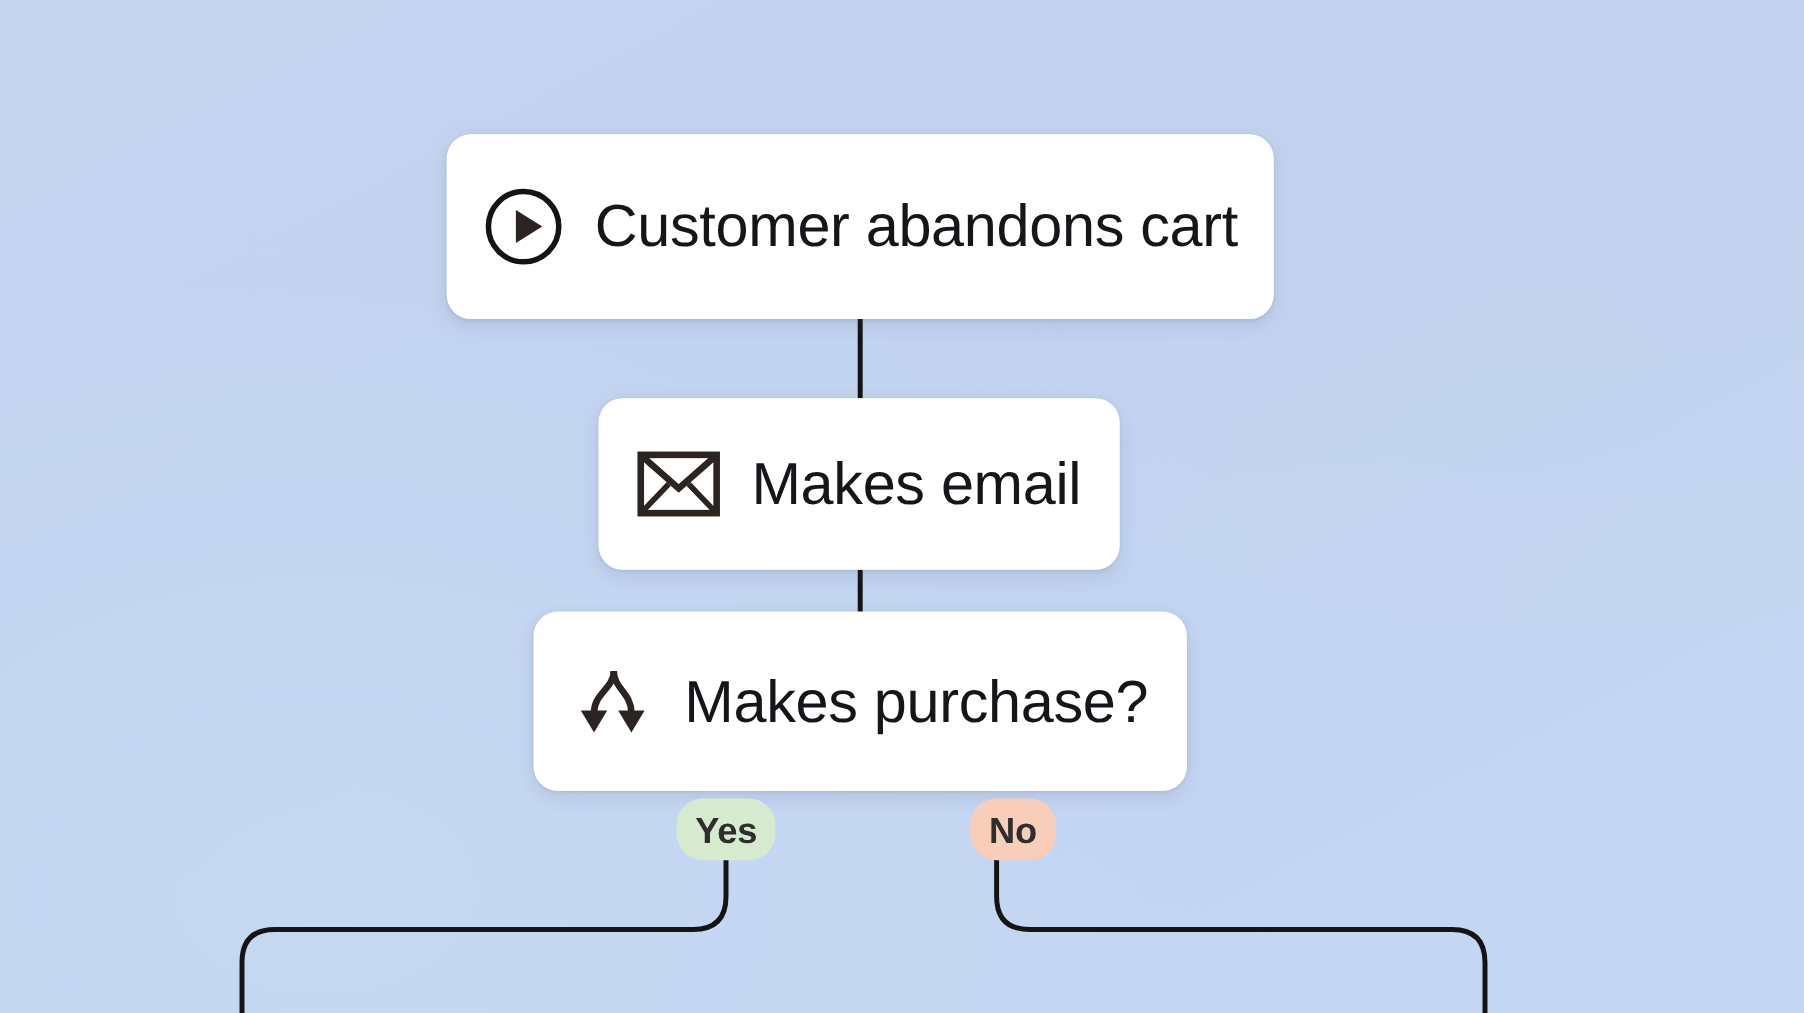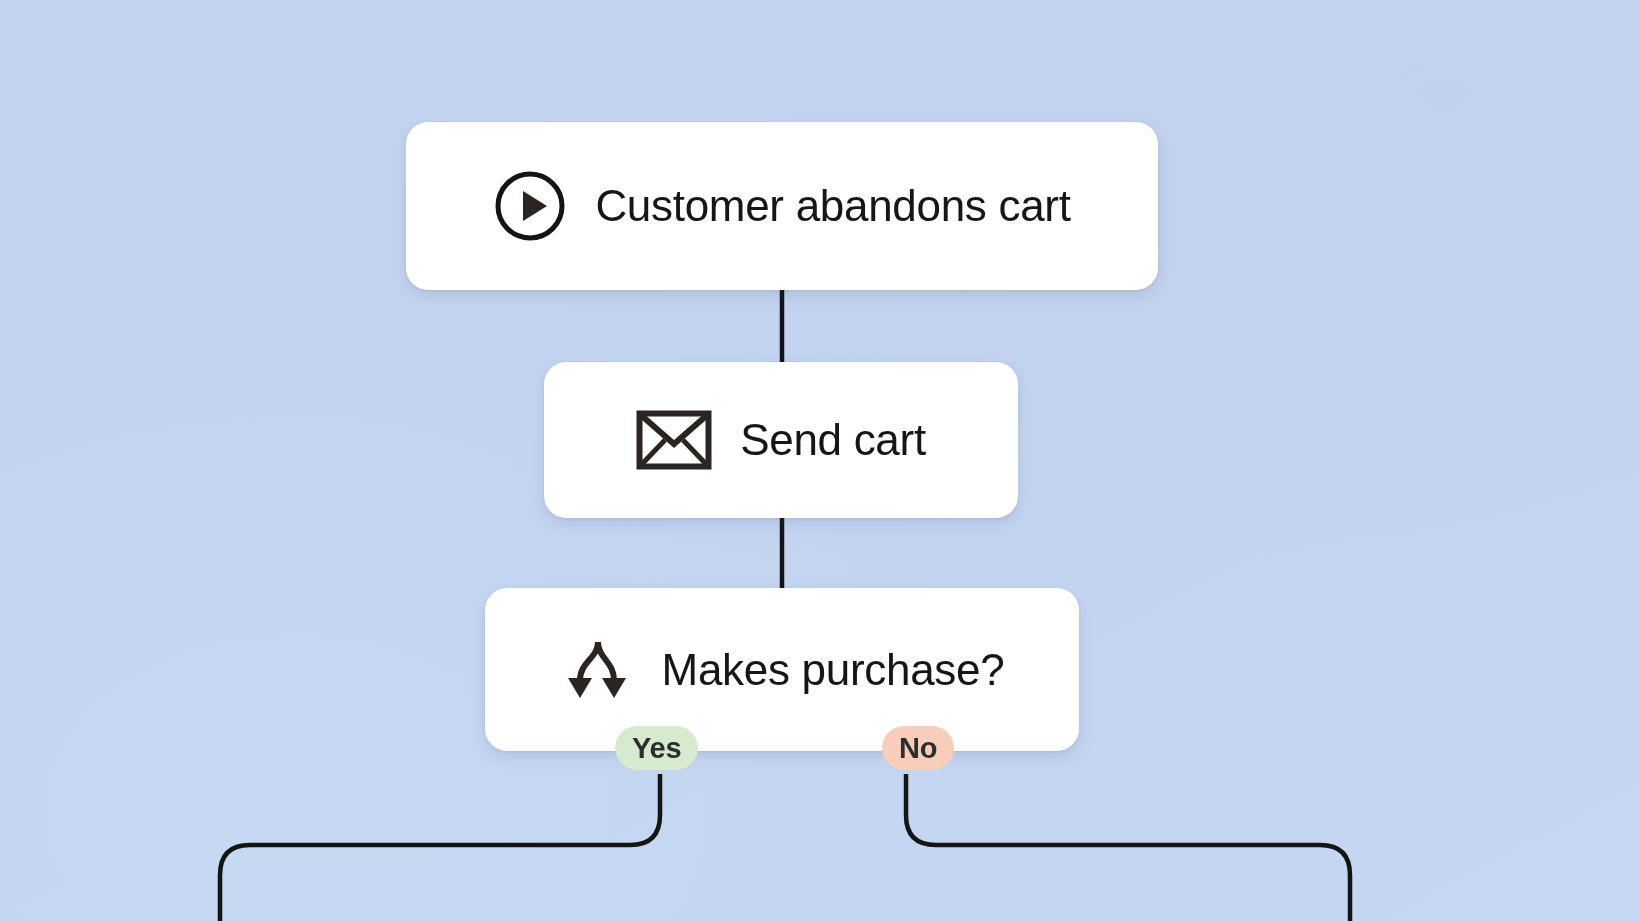--- a/index.html
+++ b/index.html
@@ -45,43 +45,43 @@
     width:100%;
     justify-content:center;
   }
   .node-icon {
     flex:0 0 auto;
     display:flex;
     align-items:center;
     justify-content:center;
   }
   .node-label {
-    font-size:44px;
+    font-size:54px;
     font-weight:400;
     color:#15161a;
     letter-spacing:-0.3px;
     white-space:nowrap;
     line-height:1;
   }
 
   #node-trigger { left:406px; top:122px; width:752px; height:168px; }
   #node-action  { left:544px; top:362px; width:474px; height:156px; }
-  #node-branch  { left:485px; top:588px; width:594px; height:163px;text-align:right; }
+  #node-branch  { left:485px; top:556px; width:594px; height:163px;text-align:right; }
 
   
   .badge {
     position:absolute;
     z-index:3;
     display:flex;
     align-items:center;
     justify-content:center;
-    height:44px;
+    height:56px;
     padding:0 17px;
     border-radius:24px;
-    font-size:29px;
+    font-size:33px;
     font-weight:700;
     color:#2e2e2e;
     letter-spacing:-0.2px;
     line-height:1;
   }
   #badge-yes { left:615px; top:726px; background:#d6ead0; }
   #badge-no  { left:882px; top:726px; background:#f8cdb9; }
 </style>
 </head>
 <body>
@@ -113,21 +113,21 @@
 
   <div class="node" id="node-action">
     <div class="node-inner">
       <span class="node-icon">
         <svg width="76" height="60" viewBox="0 0 76 60" aria-hidden="true">
           <rect x="3.5" y="3.5" width="69" height="53" fill="none" stroke="#2b2420" stroke-width="6"></rect>
           <path d="M6 6 L38 34 L70 6" fill="none" stroke="#2b2420" stroke-width="6" stroke-linejoin="miter"></path>
           <path d="M6 54 L29 30 M70 54 L47 30" fill="none" stroke="#2b2420" stroke-width="5"></path>
         </svg>
       </span>
-      <span class="node-label">Send cart</span>
+      <span class="node-label">Makes email</span>
     </div>
   </div>
 
   <div class="node" id="node-branch">
     <div class="node-inner">
       <span class="node-icon">
         <svg width="74" height="68" viewBox="0 0 74 68" aria-hidden="true">
 
           <path d="M38 6 C38 22 20 26 20 44" fill="none" stroke="#2b2420" stroke-width="6" stroke-linecap="butt"></path>
           <path d="M8 42 L32 42 L20 62 Z" fill="#2b2420"></path>

